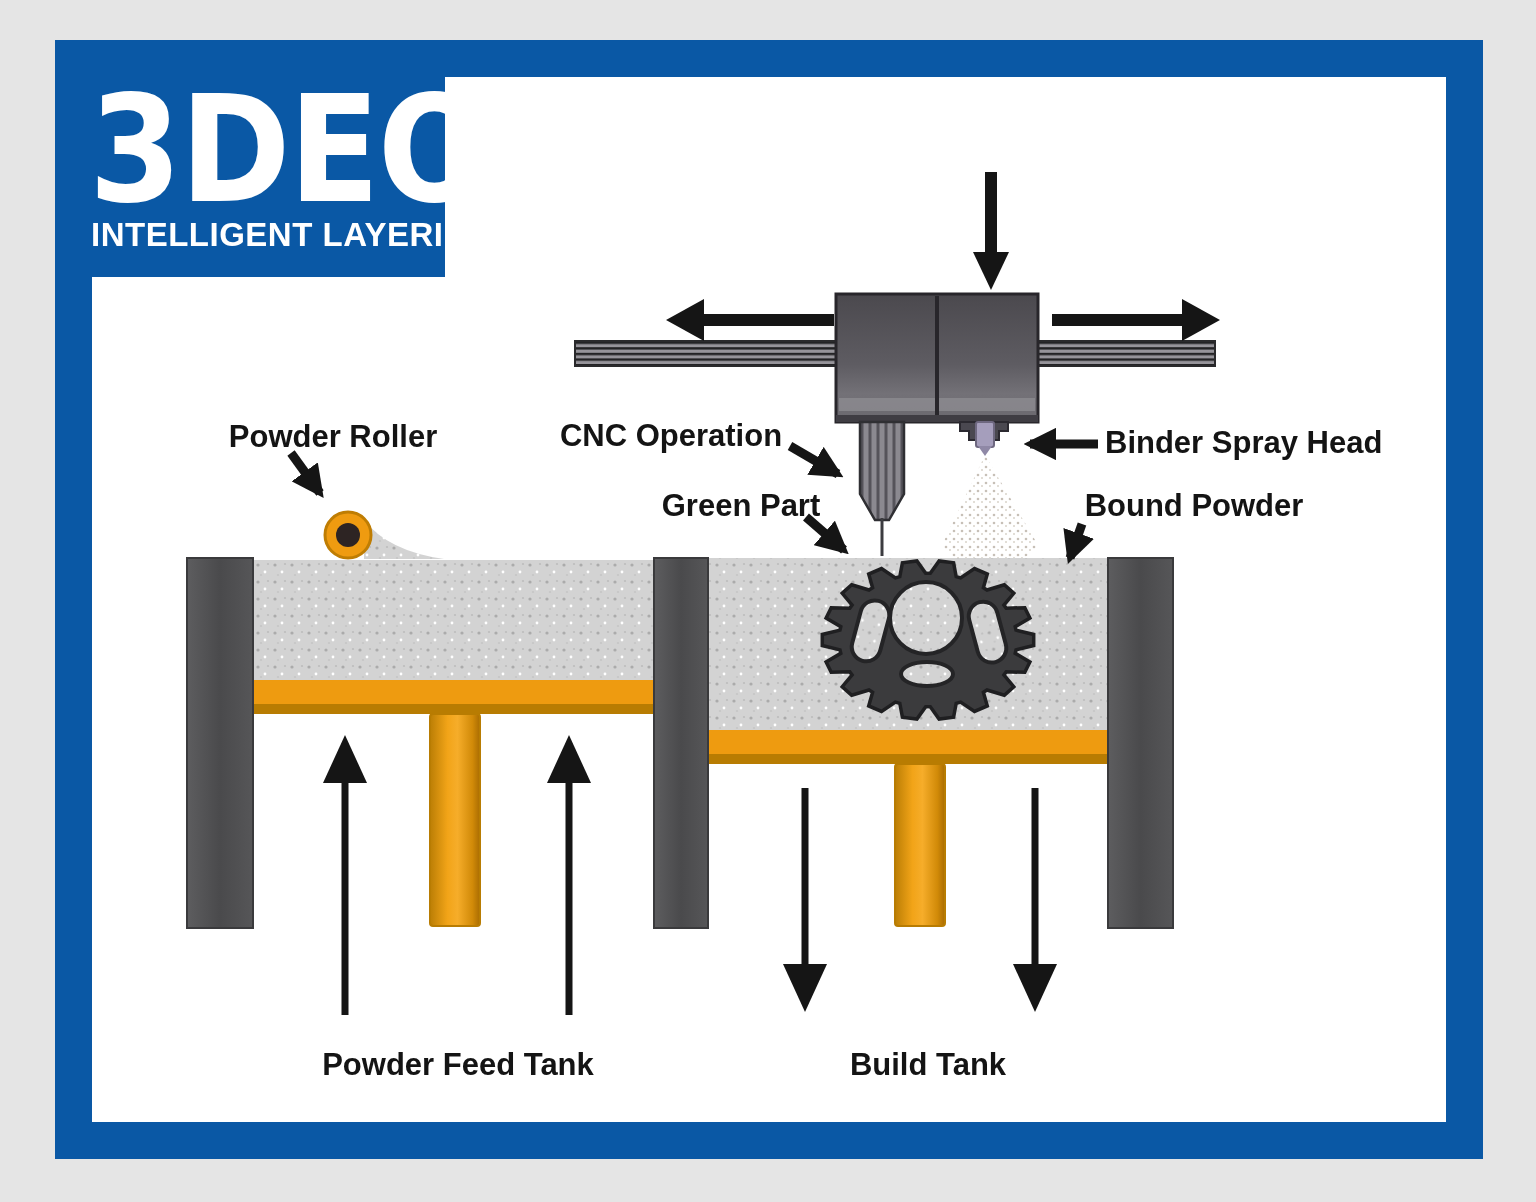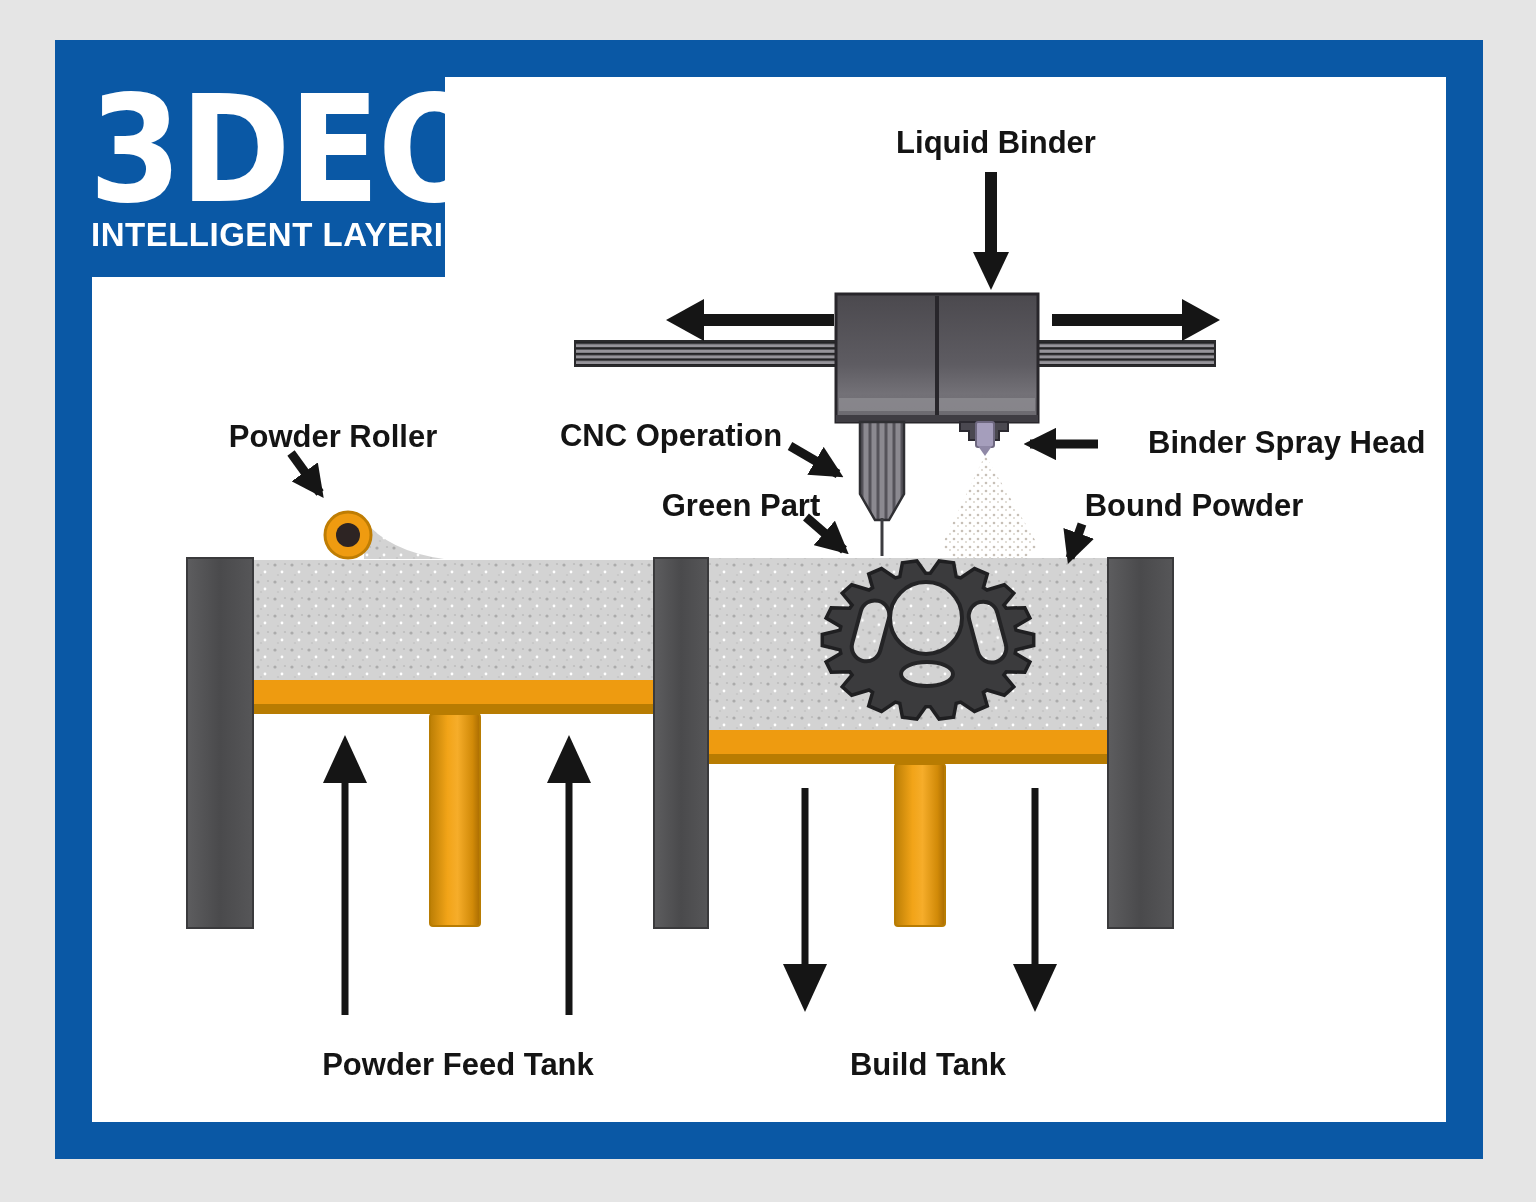--- a/index.html
+++ b/index.html
@@ -15,21 +15,21 @@
   .logo-box{position:absolute;left:55px;top:40px;width:390px;height:237px;background:var(--blue);}
   .logo-word{position:absolute;left:34px;top:36px;font-family:"DejaVu Sans",sans-serif;font-weight:800;
              font-size:148px;line-height:1;color:#fff;letter-spacing:-2px;transform:scale(0.9,1);
              transform-origin:left top;white-space:nowrap;}
   .logo-tagline{position:absolute;left:36px;top:178px;font-weight:700;font-size:33px;line-height:1;
                 color:#fff;letter-spacing:0.5px;white-space:nowrap;}
   .logo-tagline .reg{font-size:15px;}
   .machine{position:absolute;left:0;top:0;width:1536px;height:1202px;}
   .lbl{position:absolute;font-weight:700;font-size:31px;line-height:38px;color:var(--ink);
        white-space:nowrap;transform:translateX(-50%);}
-  .lbl.left-align{transform:none;margin-left:43px;}
+  .lbl.left-align{transform:none;}
   
   .wall{fill:url(#wallGrad);stroke:#3a3a3c;stroke-width:2;}
   .powder{fill:url(#powderPat);}
   .platform-top{fill:var(--orange);}
   .platform-edge{fill:var(--orange-dark);}
   .stem{fill:url(#stemGrad);stroke:var(--orange-dark);stroke-width:2;}
   .rail{fill:url(#railPat);stroke:#2a2a2c;stroke-width:2;}
   .head-box{fill:url(#headGrad);stroke:#28262b;stroke-width:3;}
   .head-divider{stroke:#28262b;stroke-width:4;}
   .head-band{fill:#8f8d93;opacity:.75;}
@@ -193,21 +193,20 @@
     </g>
   </svg>
 
   <div class="logo-box">
     <div class="logo-word">3DEO</div>
     <div class="logo-tagline">
       <span>INTELLIGENT LAYERING</span><span class="reg">®</span>
     </div>
   </div>
 
-  <div class="lbl" style="left:996px;top:124px;">Liquid Binder</div>
   <div class="lbl" style="left:293px;top:418px;margin-left:40px;">Powder Roller</div>
   <div class="lbl" style="left:671px;top:417px;">CNC Operation</div>
   <div class="lbl" style="left:721px;top:487px;margin-left:20px;">Green Part</div>
   <div class="lbl left-align" style="left:1105px;top:424px;">Binder Spray Head</div>
   <div class="lbl" style="left:1194px;top:487px;">Bound Powder</div>
   <div class="lbl" style="left:458px;top:1046px;">Powder Feed Tank</div>
   <div class="lbl" style="left:928px;top:1046px;">Build Tank</div>
 
 </div>
 

